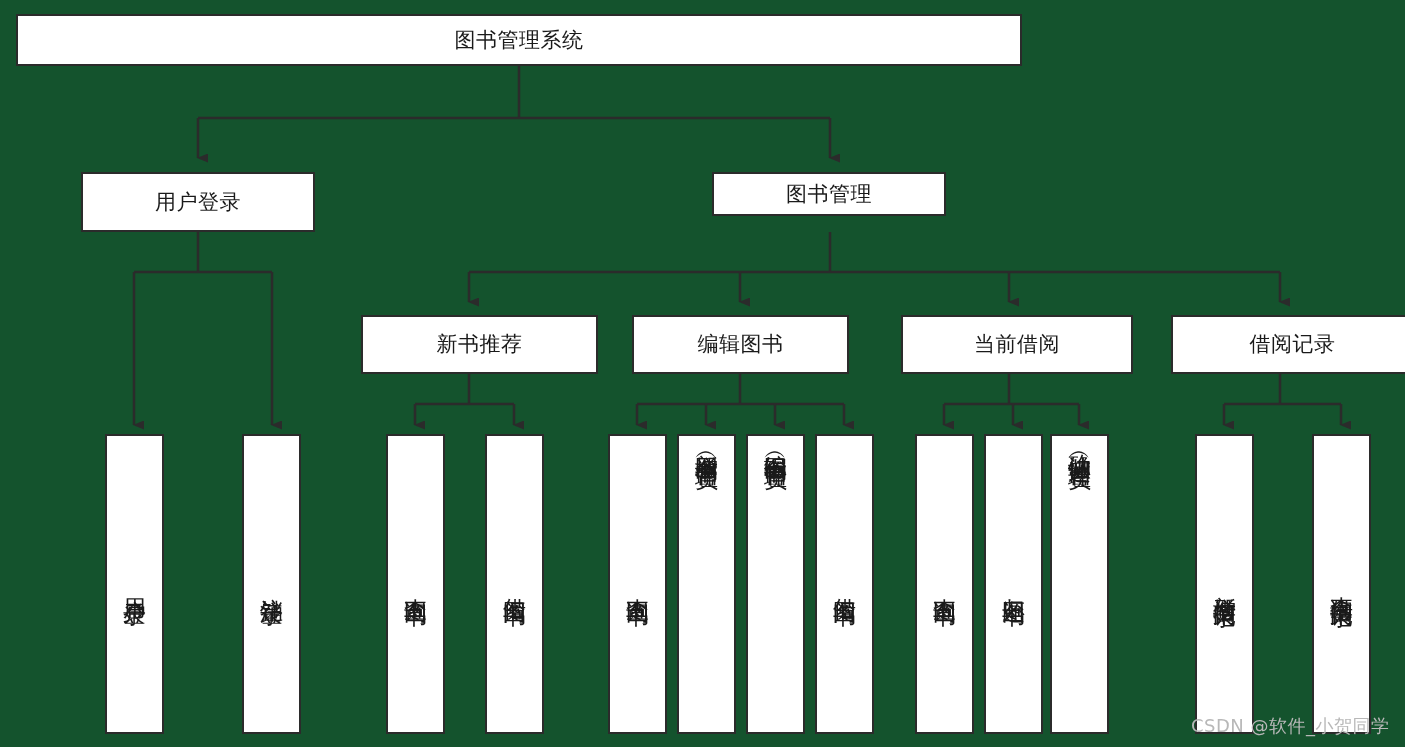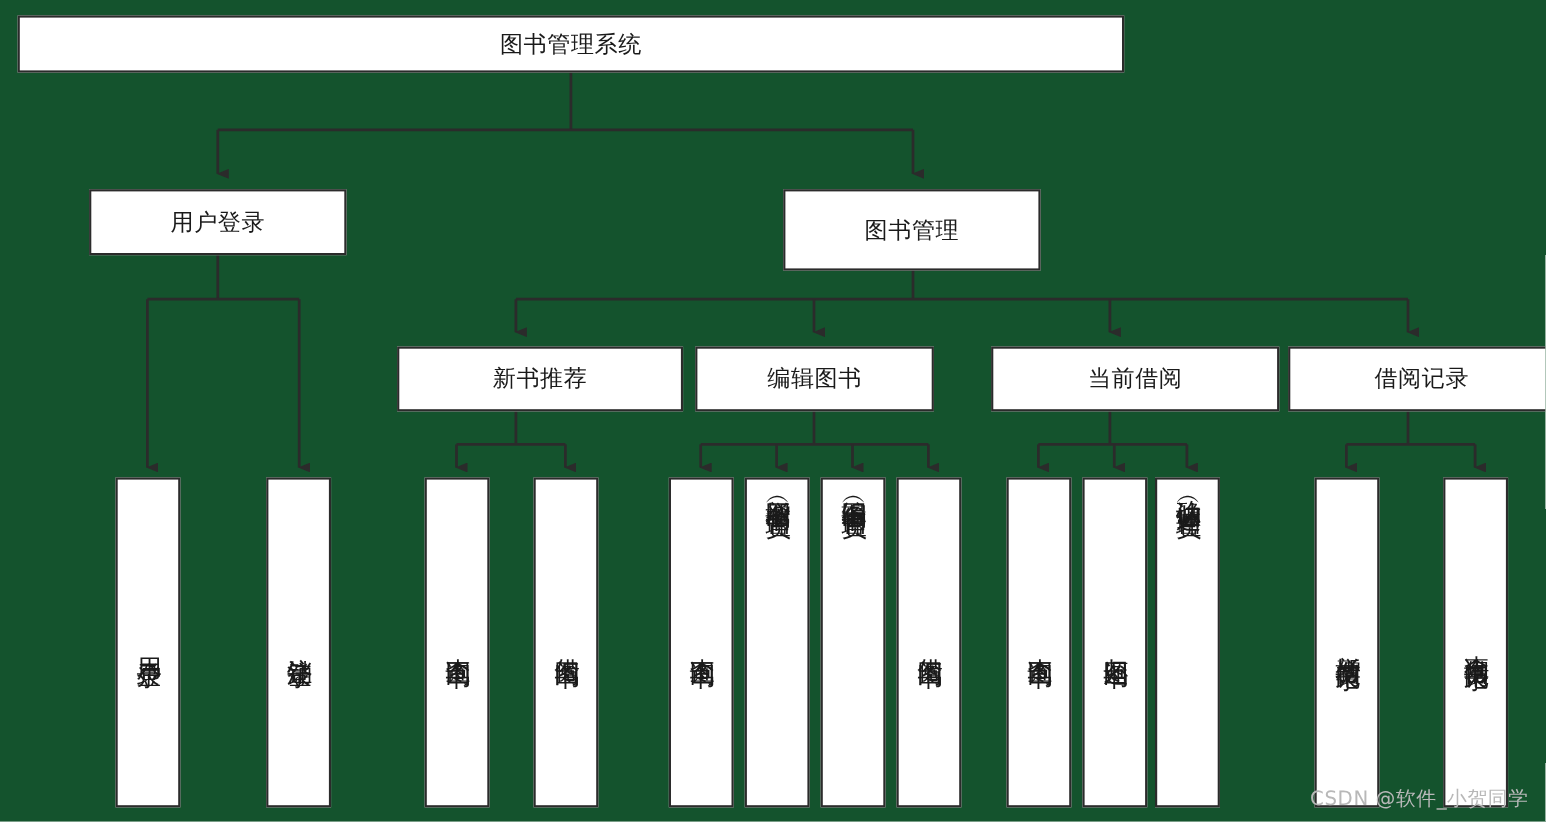--- a/index.html
+++ b/index.html
@@ -122,31 +122,31 @@
     </g>
   </svg>
 
   <div class="node" style="left:16px; top:14px; width:1006px; height:52px;">
     <span class="node-label">图书管理系统</span>
   </div>
 
   <div class="node" style="left:81px; top:172px; width:234px; height:60px;">
     <span class="node-label">用户登录</span>
   </div>
-  <div class="node" style="left:712px; top:172px; width:234px; height:74px;">
+  <div class="node" style="left:712px; top:172px; width:234px; height:44px;">
     <span class="node-label">图书管理</span>
   </div>
 
-  <div class="node" style="left:361px; top:315px; width:260px; height:59px;">
+  <div class="node" style="left:361px; top:315px; width:237px; height:59px;">
     <span class="node-label">新书推荐</span>
   </div>
   <div class="node" style="left:632px; top:315px; width:217px; height:59px;">
     <span class="node-label">编辑图书</span>
   </div>
-  <div class="node" style="left:901px; top:315px; width:262px; height:59px;">
+  <div class="node" style="left:901px; top:315px; width:232px; height:59px;">
     <span class="node-label">当前借阅</span>
   </div>
   <div class="node" style="left:1171px; top:315px; width:243px; height:59px;">
     <span class="node-label">借阅记录</span>
   </div>
 
   <div class="node leaf centered" style="left:105px; top:434px; width:59px; height:300px;">
     <span class="node-label">用户登录</span>
   </div>
   <div class="node leaf centered" style="left:242px; top:434px; width:59px; height:300px;">

